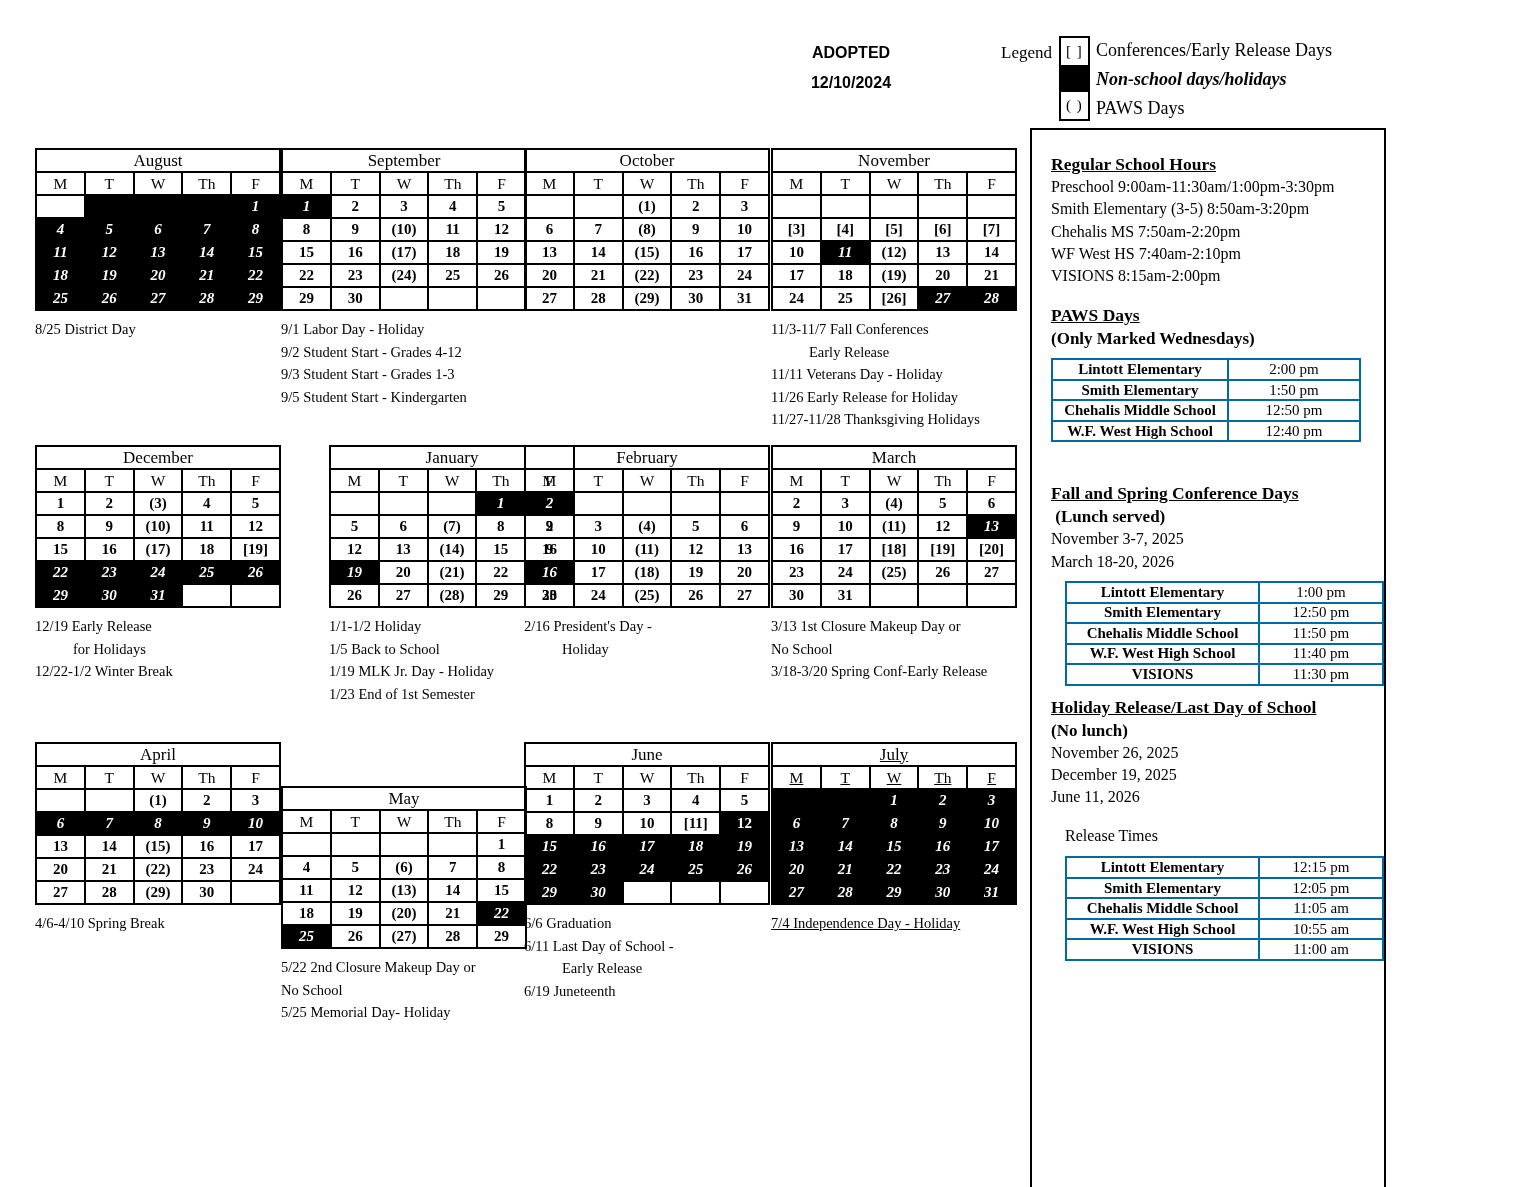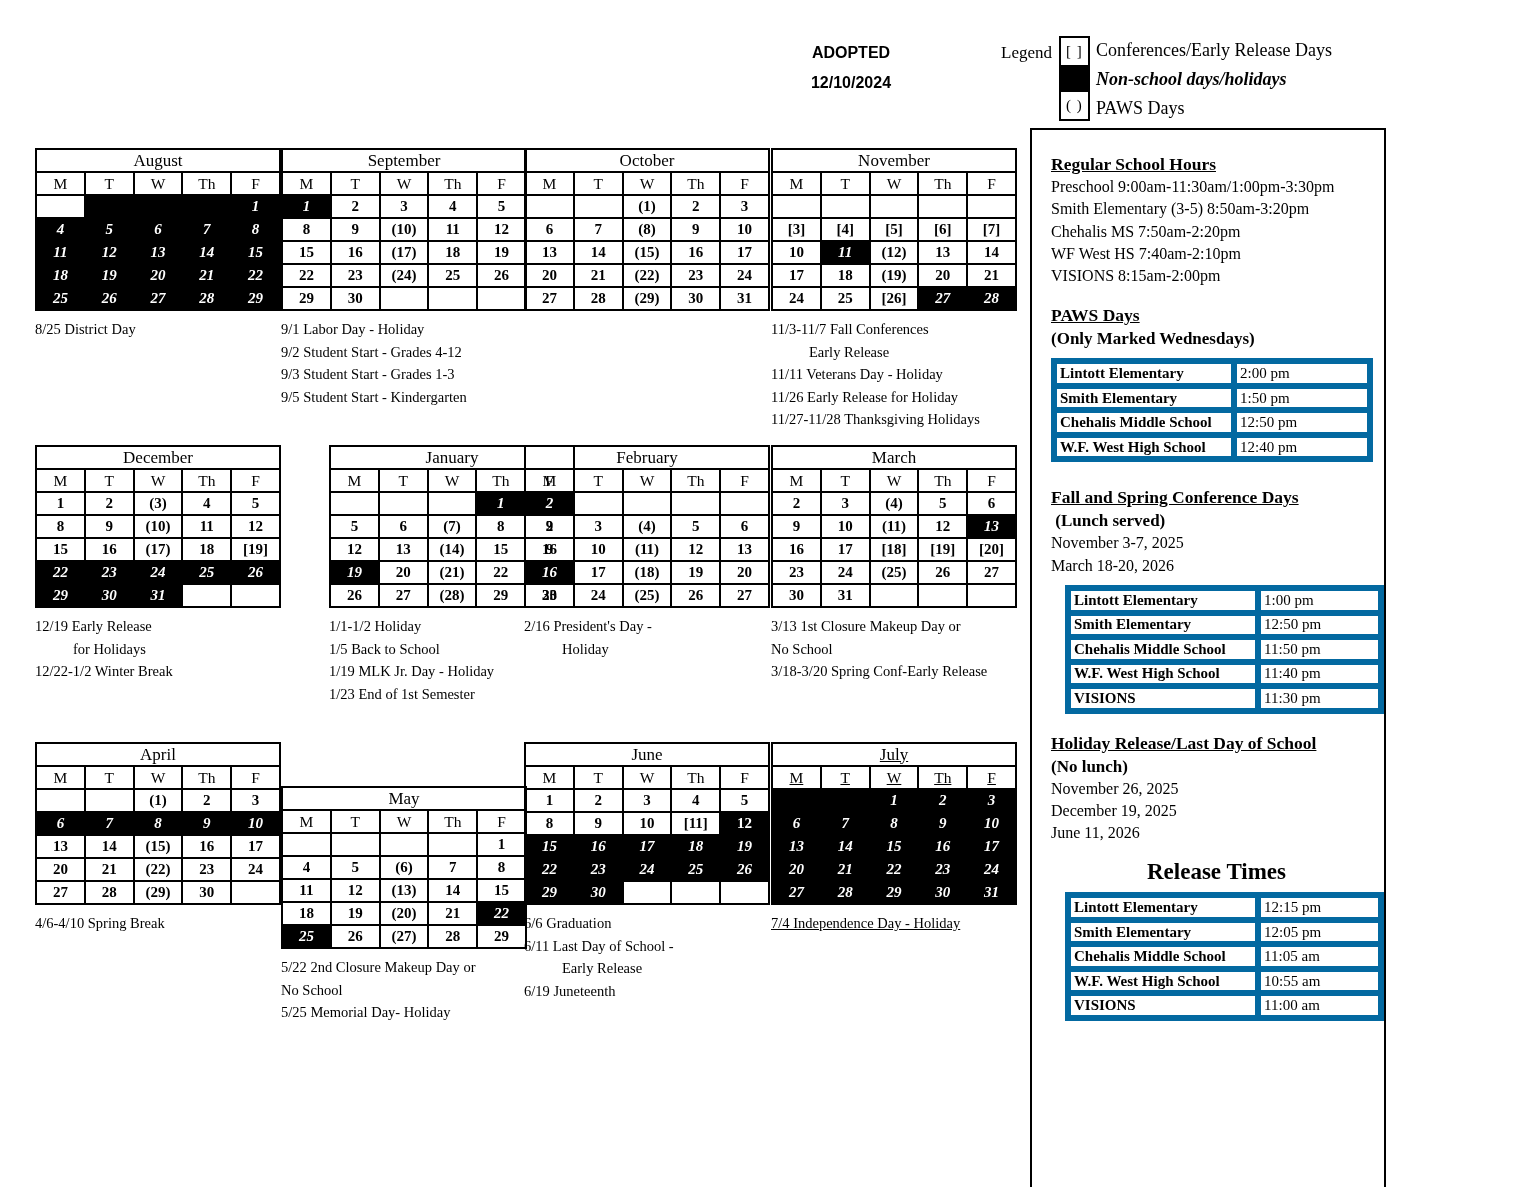--- a/index.html
+++ b/index.html
@@ -37,26 +37,26 @@
   .note.ind{padding-left:38px;}
 
   
   .panel{position:absolute;left:1030px;top:128px;width:356px;height:1164px;
          border:2px solid #000;box-sizing:border-box;padding-left:19px;}
   .sec-title{font-weight:bold;text-decoration:underline;font-size:17.5px;line-height:23px;}
   .sec-sub{font-weight:bold;font-size:17px;line-height:23px;white-space:pre;}
   .pline{font-size:16px;line-height:22.3px;}
   #sec-regular{margin-top:23px;}
   #sec-paws{margin-top:17px;}
-  #sec-conf{margin-top:24px;}
-  #sec-holiday{margin-top:18px;}
+  #sec-conf{margin-top:40px;}
+  #sec-holiday{margin-top:10px;}
   #sec-release{margin-top:16px;}
-  .rt-title{font-weight:bold;font-size:23px;text-align:center;width:303px;margin-left:14px;line-height:24px;}
+  .rt-title{font-weight:normal;font-size:16px;text-align:left;width:303px;margin-left:14px;line-height:24px;}
   table.tt{border-collapse:collapse;margin-top:8px;}
-  table.tt td{border:6px solid #0369a1;text-align:left;font-size:15px;height:18.5px;padding:0 3px;}
+  table.tt td{border:2px solid #0369a1;text-align:center;font-size:15px;height:18.5px;padding:0 3px;}
   table.tt td.sn{font-weight:bold;}
   table.tt.w1 td.sn{width:168px;} table.tt.w1 td.stm{width:124px;}
   table.tt.w2{margin-left:14px;} table.tt.w2 td.sn{width:185px;} table.tt.w2 td.stm{width:116px;}
 </style>
 </head>
 <body>
 
 <div class="page">
 
 

